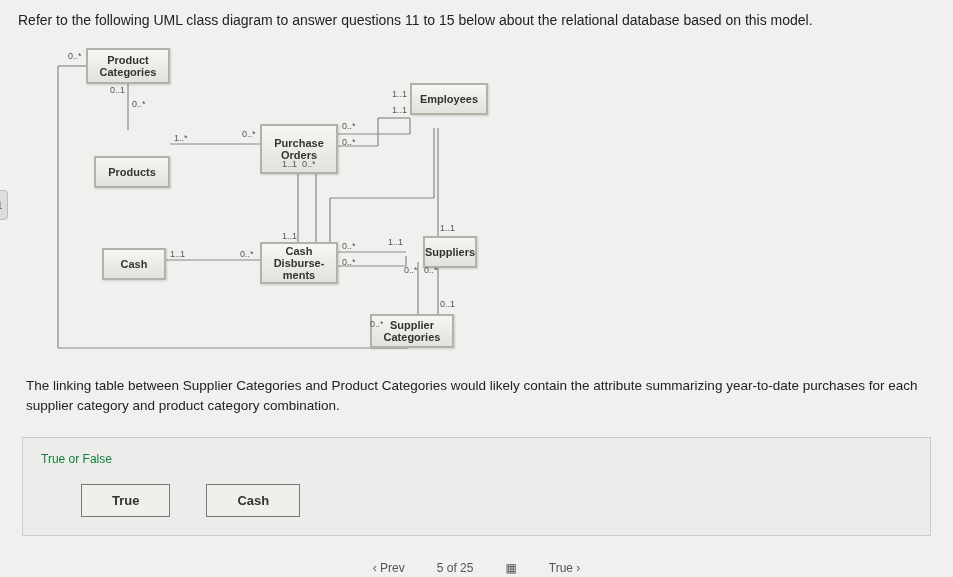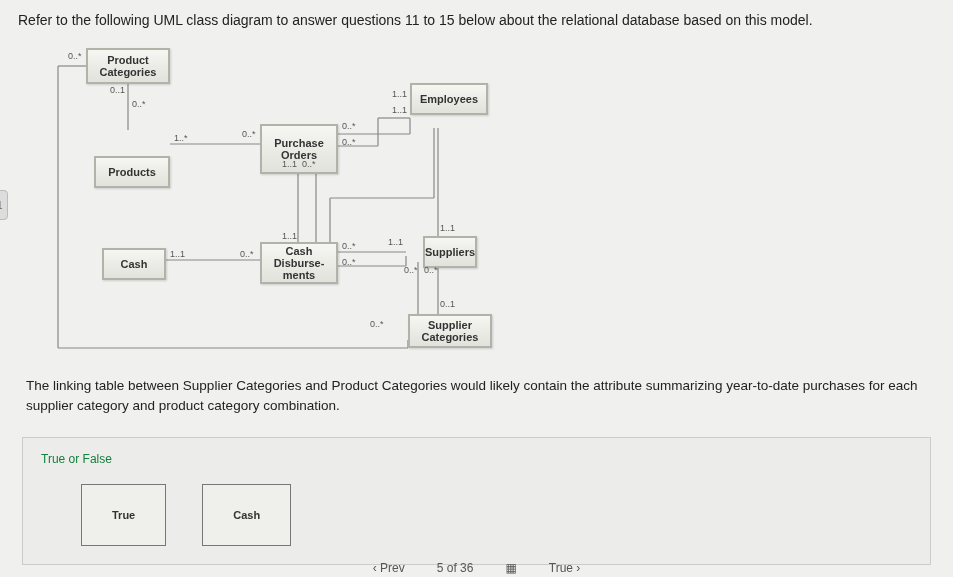--- a/index.html
+++ b/index.html
@@ -79,22 +79,22 @@
     color: #15803d;
     margin-bottom: 18px;
   }
   .opts {
     display: flex;
     gap: 36px;
     padding-left: 40px;
   }
   .opt {
     border: 1.5px solid #777;
-    padding: 24px 30px;
-    font-size: 11px;
+    padding: 8px 30px;
+    font-size: 13px;
     font-weight: bold;
     background: #efefec;
     cursor: pointer;
   }
   .footer {
     position: absolute;
     bottom: 2px;
     left: 0;
     right: 0;
     display: flex;
@@ -200,35 +200,35 @@
     <span class="mult" style="left:244px; top:194px;">1..1</span>
     <span class="mult" style="left:304px; top:204px;">0..*</span>
     <span class="mult" style="left:304px; top:220px;">0..*</span>
 
     <div class="entity" style="left:368px; top:198px; width:54px; height:26px;margin-left:17px;">Suppliers</div>
     <span class="mult" style="left:350px; top:200px;">1..1</span>
     <span class="mult" style="left:402px; top:186px;">1..1</span>
     <span class="mult" style="left:366px; top:228px;">0..*</span>
     <span class="mult" style="left:386px; top:228px;">0..*</span>
 
-    <div class="entity" style="left:370px; top:276px; width:84px; height:34px; white-space:pre-line;">Supplier
+    <div class="entity" style="left:332px; top:276px; width:84px; height:34px; white-space:pre-line;">Supplier
 Categories</div>
     <span class="mult" style="left:402px; top:262px;">0..1</span>
     <span class="mult" style="left:332px; top:282px;">0..*</span>
   </div>
 
   <p class="question">The linking table between Supplier Categories and Product Categories would likely contain the attribute summarizing year-to-date purchases for each supplier category and product category combination.</p>
 
   <div class="answer-block">
     <div class="tf-label">True or False</div>
     <div class="opts">
       <div class="opt">True</div>
       <div class="opt">Cash</div>
     </div>
   </div>
 
   <div class="footer">
     <span class="btn">‹  Prev</span>
-    <span>5 of 36</span>
+    <span>5 of 25</span>
     <span>▦</span>
     <span class="btn">True  ›</span>
   </div>
 </div>
 
 </body></html>

